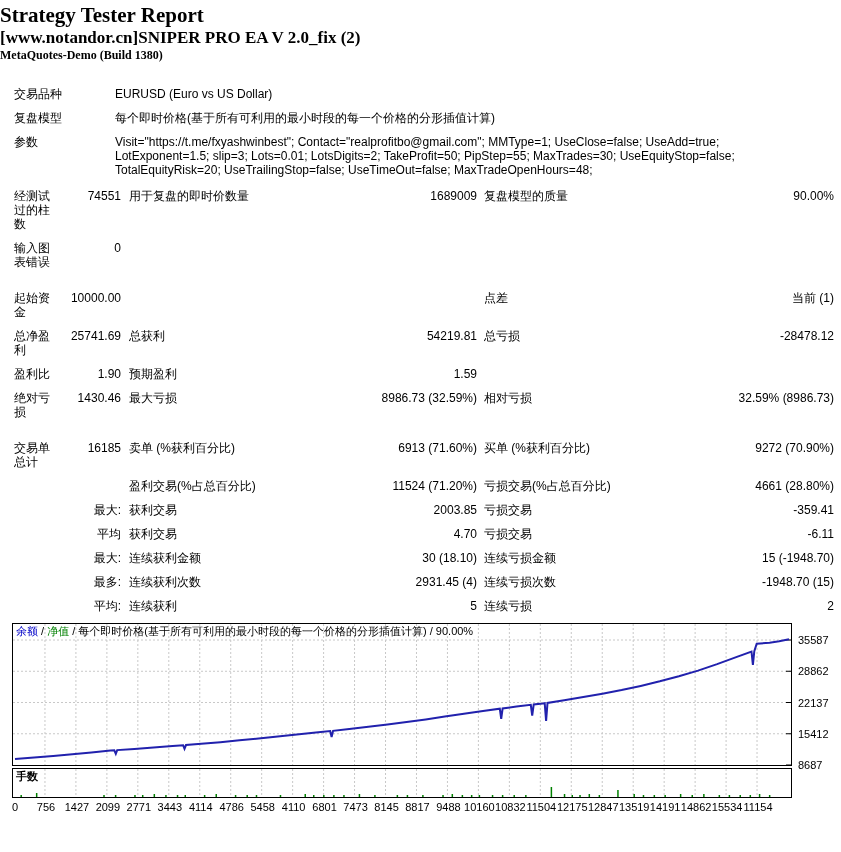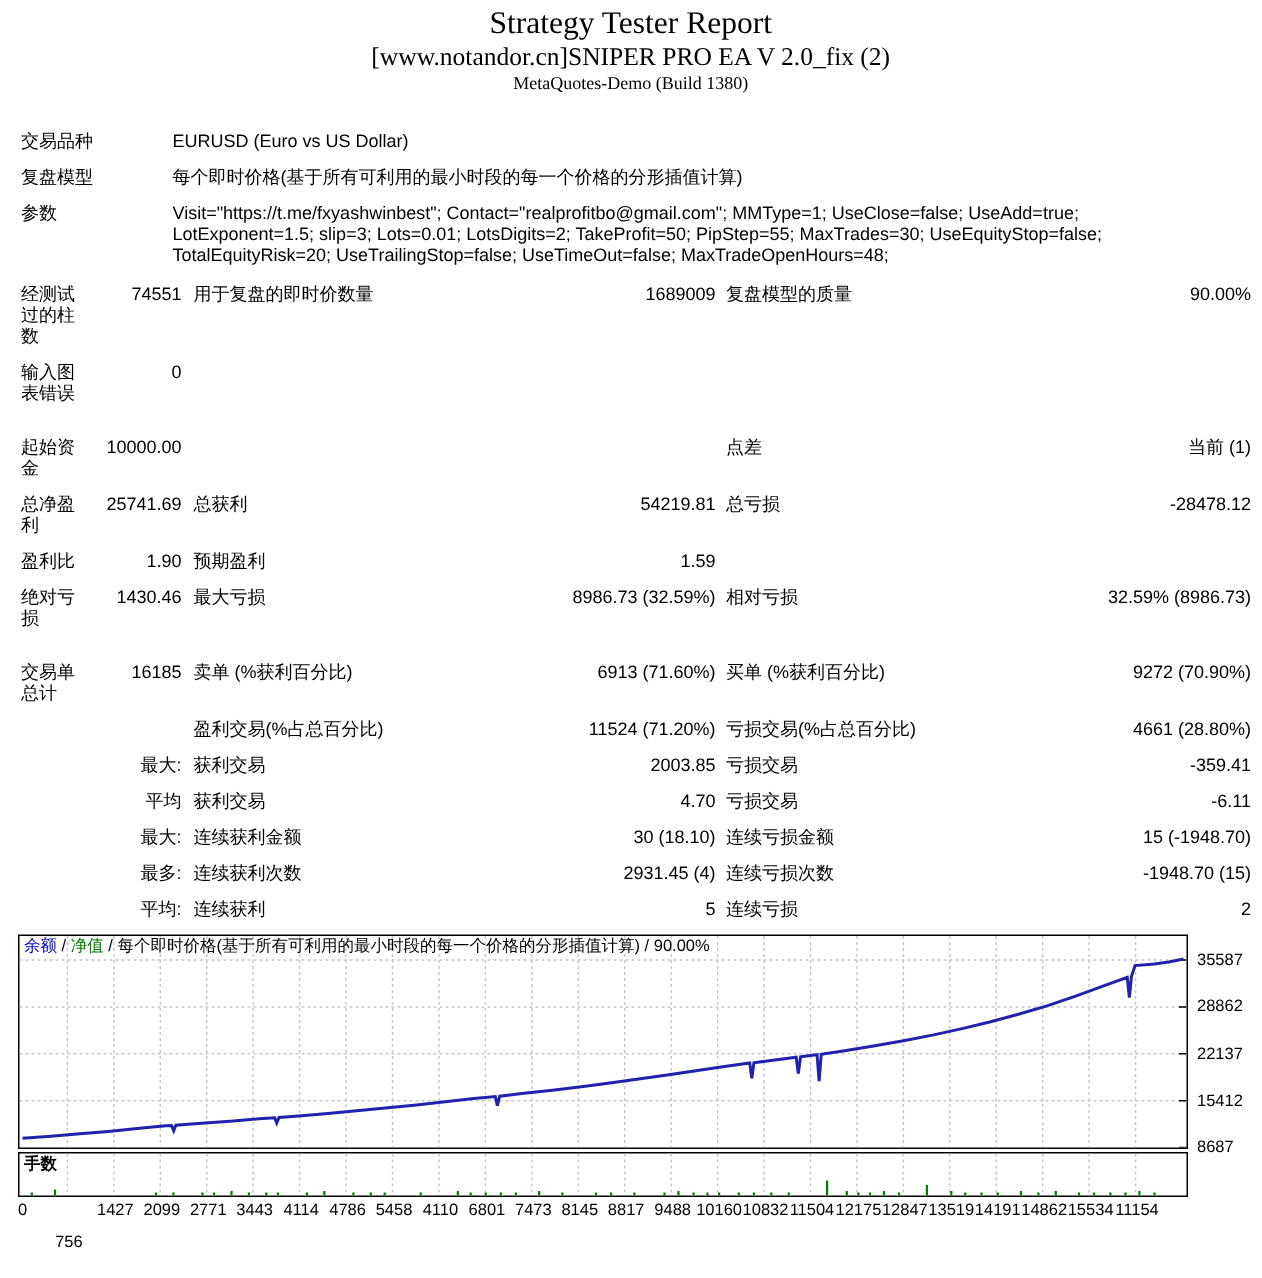--- a/index.html
+++ b/index.html
@@ -1,21 +1,21 @@
 <!DOCTYPE html>
 <html><head>
 <meta charset="utf-8">
 <style>
   html,body{margin:0;padding:0;background:#ffffff;}
   body{
     width:841px;height:852px;overflow:hidden;
     font-family:"Liberation Sans","DejaVu Sans",sans-serif;
     font-size:12px;line-height:14px;color:#000;
   }
-  .hdr{text-align:center;padding-top:3px;font-family:"Liberation Serif","DejaVu Serif",serif;font-weight:normal;}
+  .hdr{text-align:left;padding-top:3px;font-family:"Liberation Serif","DejaVu Serif",serif;font-weight:bold;}
   .hdr .h1{font-size:21px;line-height:24px;}
   .hdr .h2{font-size:17px;line-height:21px;}
   .hdr .h3{font-size:12px;line-height:15px;}
 
   table{border-collapse:collapse;table-layout:fixed;}
   td{vertical-align:top;padding:4px 0 6px 0;line-height:14px;word-wrap:break-word;}
 
   table.info{margin:20px 14px 0 14px;width:813px;}
   table.info td.lbl{width:101px;}
   table.info td.val{width:712px;}
@@ -310,21 +310,21 @@
         <line x1="706.34" y1="26" x2="706.34" y2="28" stroke="#008000" stroke-width="1.5"></line>
         <line x1="716.402" y1="26" x2="716.402" y2="28" stroke="#008000" stroke-width="1.5"></line>
         <line x1="727.238" y1="26" x2="727.238" y2="28" stroke="#008000" stroke-width="1.5"></line>
         <line x1="737.3" y1="26" x2="737.3" y2="28" stroke="#008000" stroke-width="1.5"></line>
         <line x1="746.588" y1="25" x2="746.588" y2="28" stroke="#008000" stroke-width="1.5"></line>
         <line x1="756.65" y1="26" x2="756.65" y2="28" stroke="#008000" stroke-width="1.5"></line>
       </svg>
   </div>
   <div id="xlabels">
       <div class="xlab" style="left: 3px;">0</div>
-      <div class="xlab" style="left: 33.96px; margin-top: 21px;">756</div>
+      <div class="xlab" style="left: 33.96px;">756</div>
       <div class="xlab" style="left: 64.92px;">1427</div>
       <div class="xlab" style="left: 95.88px;">2099</div>
       <div class="xlab" style="left: 126.84px;">2771</div>
       <div class="xlab" style="left: 157.8px;">3443</div>
       <div class="xlab" style="left: 188.76px;">4114</div>
       <div class="xlab" style="left: 219.72px;">4786</div>
       <div class="xlab" style="left: 250.68px;">5458</div>
       <div class="xlab" style="left: 281.64px;">4110</div>
       <div class="xlab" style="left: 312.6px;">6801</div>
       <div class="xlab" style="left: 343.56px;">7473</div>

